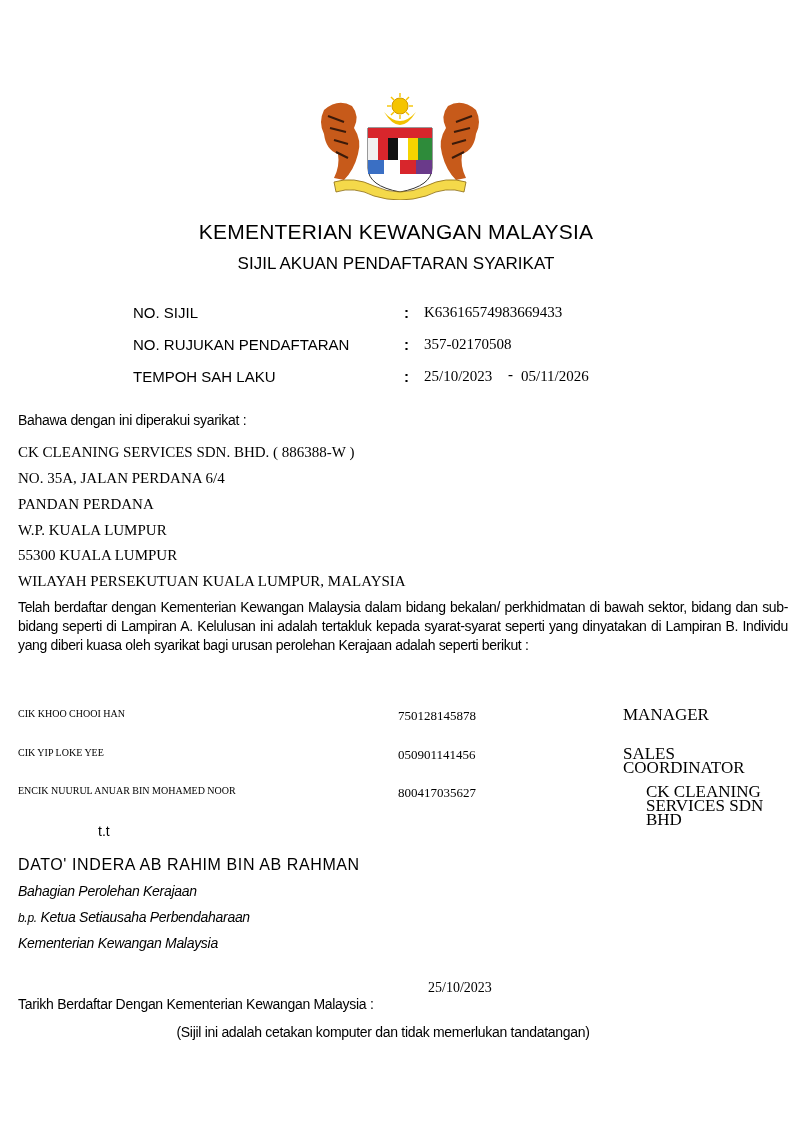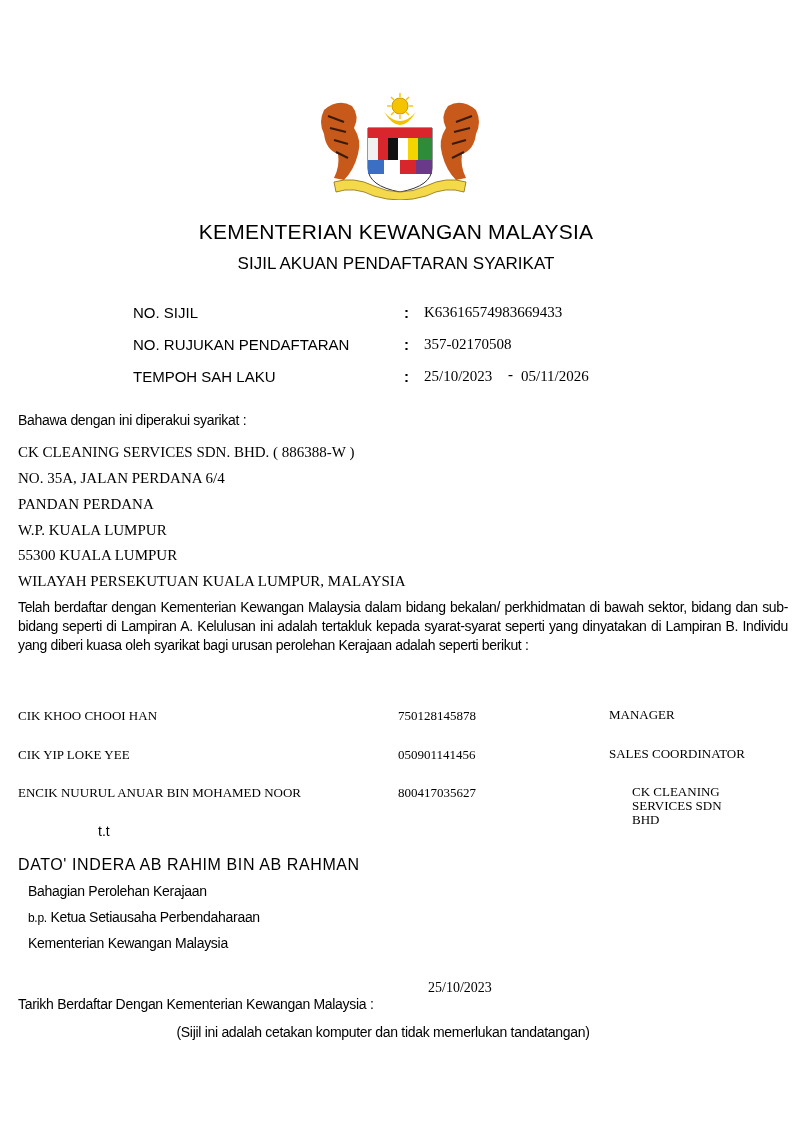--- a/index.html
+++ b/index.html
@@ -15,27 +15,27 @@
 
     .meta-label { left: 133px; font-size: 15px; }
     .meta-colon { left: 404px; font-size: 15px; font-weight: bold; }
     .meta-value { left: 424px; font-size: 15px; }
 
     .intro { left: 18px; top: 412px; font-size: 14px; letter-spacing: -0.3px; }
     .addr { left: 18px; font-size: 15px; }
 
     .para { position: absolute; left: 18px; top: 598px; width: 770px; font-size: 14px; line-height: 19px; letter-spacing: -0.35px; text-align: justify; }
 
-    .rep-name { left: 18px; font-size: 13px; }
+    .rep-name { left: 18px; font-size: 10px; }
     .rep-ic { left: 398px; font-size: 13px; }
-    .rep-pos { left: 609px; font-size: 13px; line-height: 14px; white-space: normal; width: 170px; }
+    .rep-pos { left: 623px; font-size: 17px; line-height: 14px; white-space: normal; width: 170px; }
 
     .tt { left: 98px; top: 823px; font-size: 14px; }
     .sig-name { left: 18px; top: 856px; font-size: 16px; letter-spacing: 0.6px; }
-    .sig-line { left: 28px; font-size: 14px; letter-spacing: -0.3px; }
+    .sig-line { left: 18px; font-size: 14px; letter-spacing: -0.3px; font-style: italic; }
     .sig-bp { font-size: 12px; }
 
     .regdate-label { left: 18px; top: 980px; font-size: 14px; letter-spacing: -0.3px; margin-top: 16px; }
     .regdate-value { left: 428px; top: 980px; font-size: 14px; }
 
     .note { left: 0; width: 766px; text-align: center; top: 1024px; font-size: 14px; letter-spacing: -0.3px; }
   </style>
 </head>
 <body>
 

